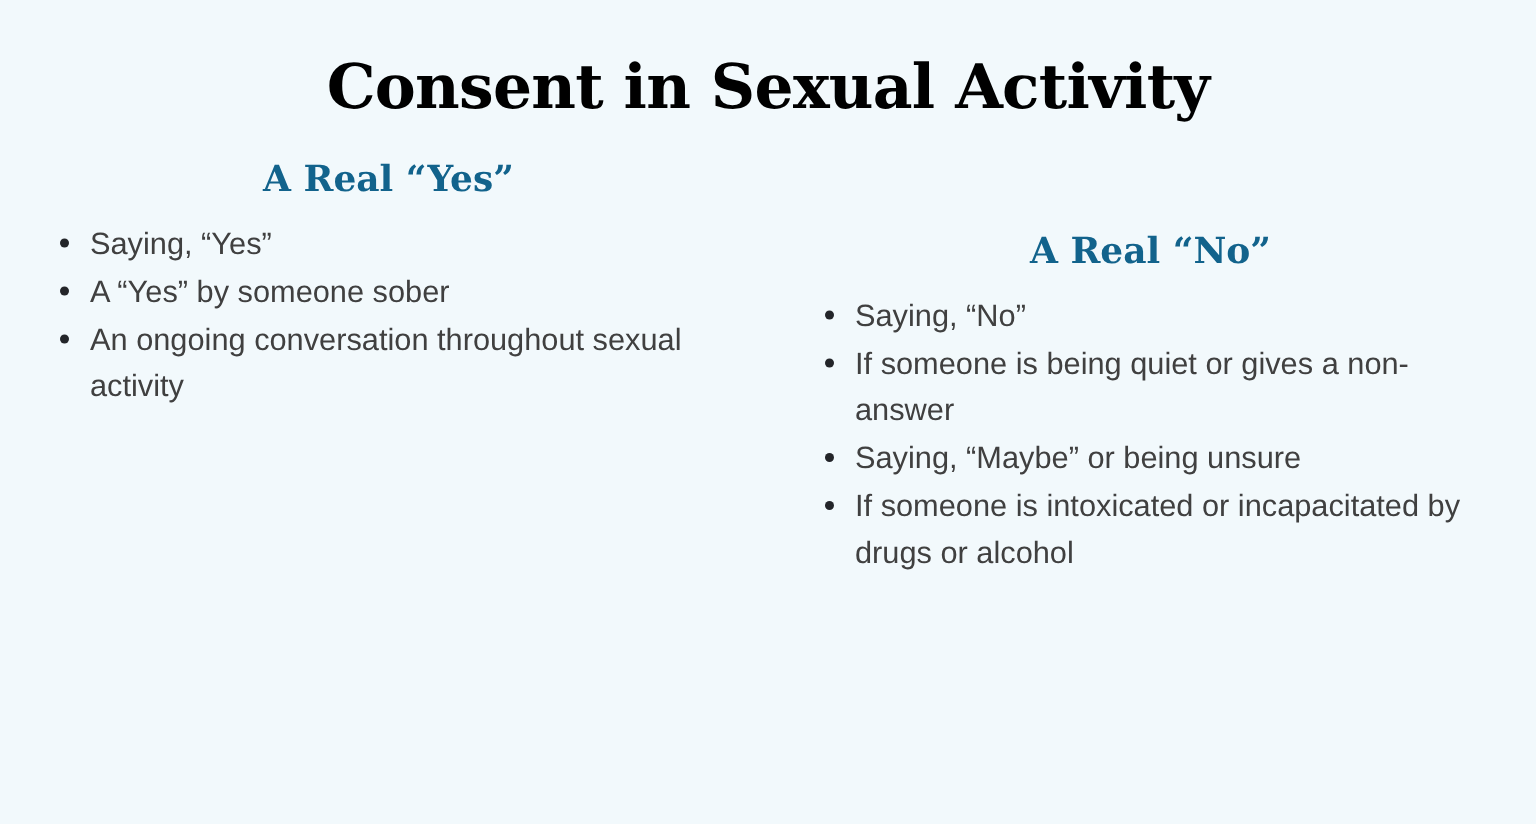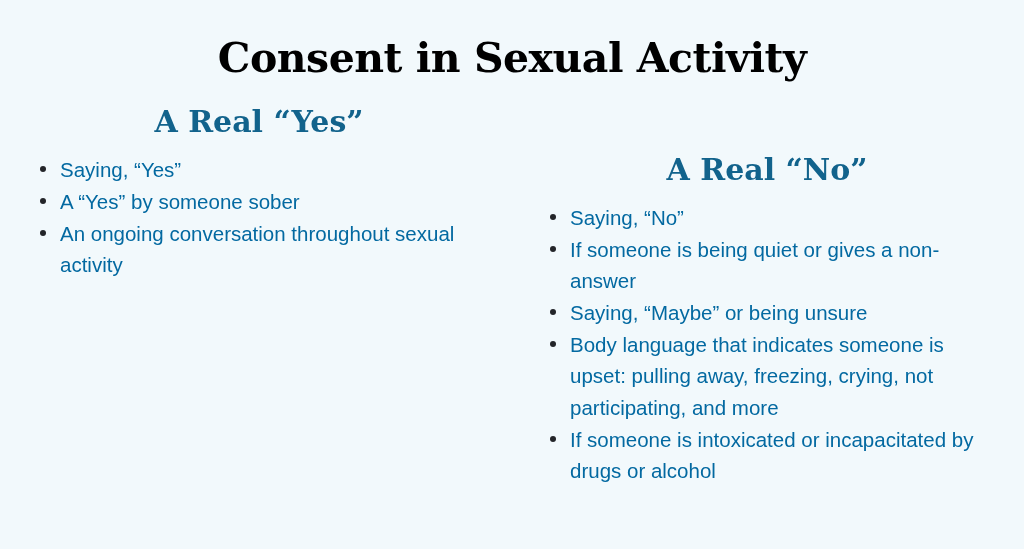--- a/index.html
+++ b/index.html
@@ -42,32 +42,32 @@
     width: 50%;
     box-sizing: border-box;
   }
   .col-left { padding-left: 10px; padding-right: 18px; }
   .col-right { padding-left: 22px; padding-right: 10px; margin-top: 48px; }
   .col-title {
     text-align: center;
     color: #12638c;
     font-family: "DejaVu Serif", serif;
     font-weight: bold;
-    font-size: 30px;
+    font-size: 24px;
     margin: 0 0 14px 0;
     line-height: 1.15;
   }
   ul.points {
     margin: 0;
     padding-left: 34px;
     list-style: none;
   }
   ul.points li {
     position: relative;
-    color: #0369a1;
+    color: #404040;
     font-size: 20.5px;
     line-height: 1.52;
     margin-bottom: 1px;
     padding-left: 2px;
   }
   ul.points li::before {
     content: "";
     position: absolute;
     left: -18px;
     top: 12px;
@@ -94,19 +94,18 @@
         <li>An ongoing conversation throughout sexual activity</li>
       </ul>
     </div>
 
     <div class="column col-right">
       <h2 class="col-title">A Real “No”</h2>
       <ul class="points">
         <li>Saying, “No”</li>
         <li>If someone is being quiet or gives a non-answer</li>
         <li>Saying, “Maybe” or being unsure</li>
-        <li>Body language that indicates someone is upset: pulling away, freezing, crying, not participating, and more</li>
         <li>If someone is intoxicated or incapacitated by drugs or alcohol</li>
       </ul>
     </div>
 
   </div>
 </div>
 
 </body></html>

